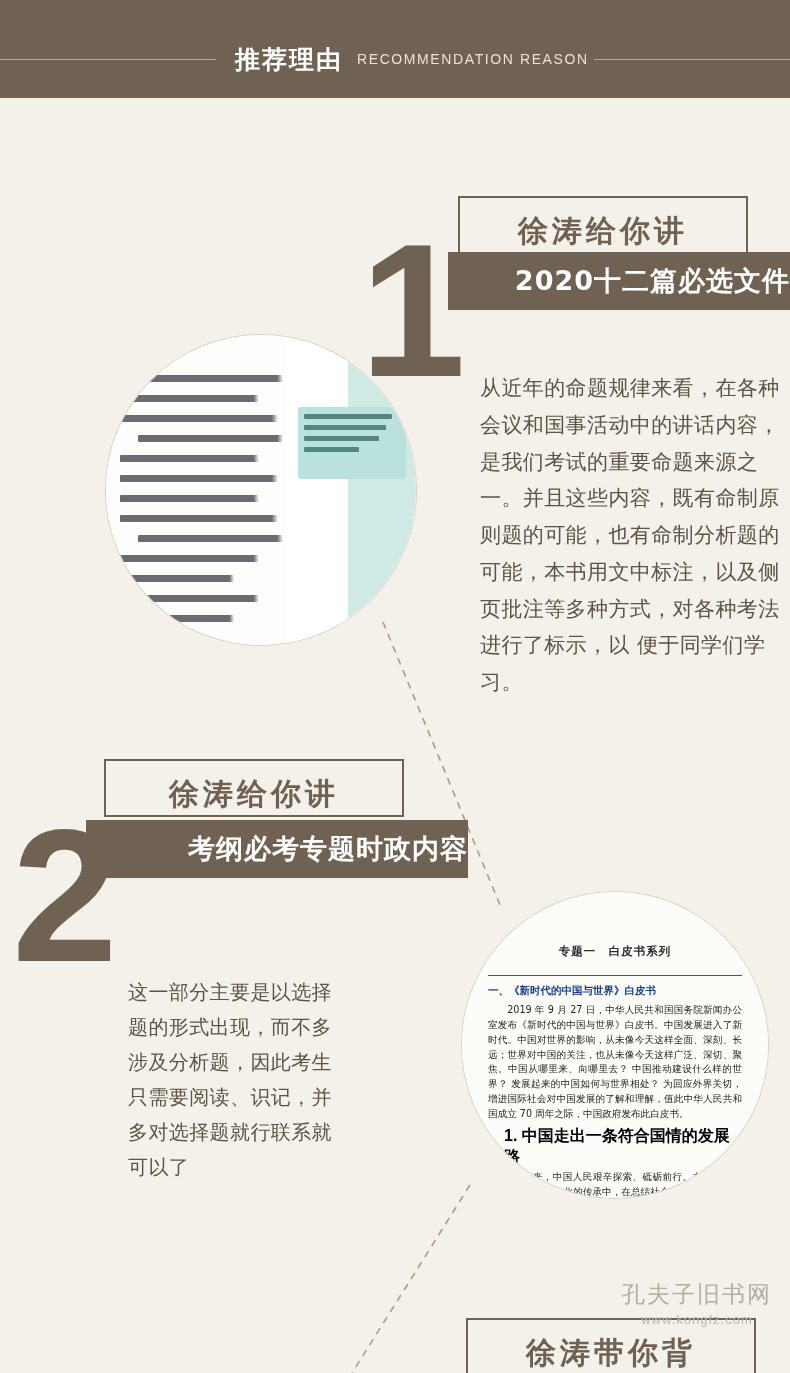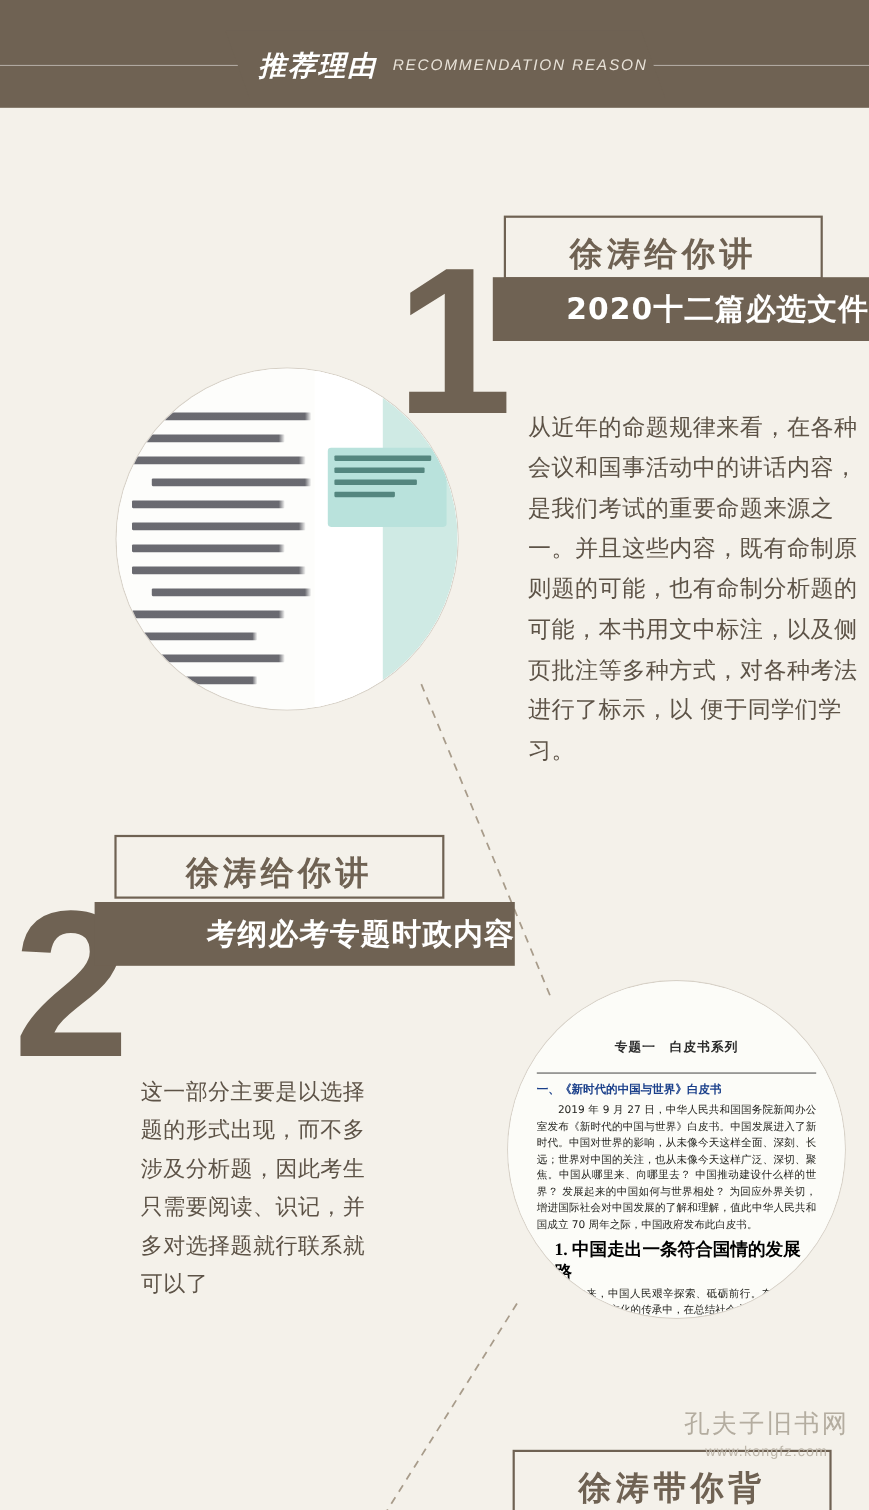--- a/index.html
+++ b/index.html
@@ -48,21 +48,20 @@
   .header-tab-inner {
     position: absolute;
     top: 31px;
     left: 205px;
     width: 400px;
     height: 56px;
     display: flex;
     align-items: center;
     z-index: 4;
     padding-left: 30px;
-    font-style: italic;
   }
   .header-cn {
     color: #fff;
     font-size: 25px;
     letter-spacing: 2px;
     font-weight: bold;
     font-family: "DejaVu Sans", sans-serif;
   }
   .header-en {
     color: #e8e2d8;
@@ -259,21 +258,21 @@
   }
   .bk2 p {
     color: #23231f;
     font-size: 9.6px;
     line-height: 1.55;
     text-align: justify;
     font-family: "DejaVu Sans", sans-serif;
     margin-bottom: 3px;
     text-indent: 2em;
   }
-  .bk2 .bold { font-weight: bold; text-indent: 1em; display:block; margin: 4px 0 2px 0; font-family: Liberation Serif, serif;}
+  .bk2 .bold { font-weight: bold; text-indent: 1em; display:block; margin: 4px 0 2px 0;}
 
   
   .dash-svg {
     position: absolute;
     left: 0; top: 0;
     width: 790px;
     height: 1373px;
     pointer-events: none;
   }
 

